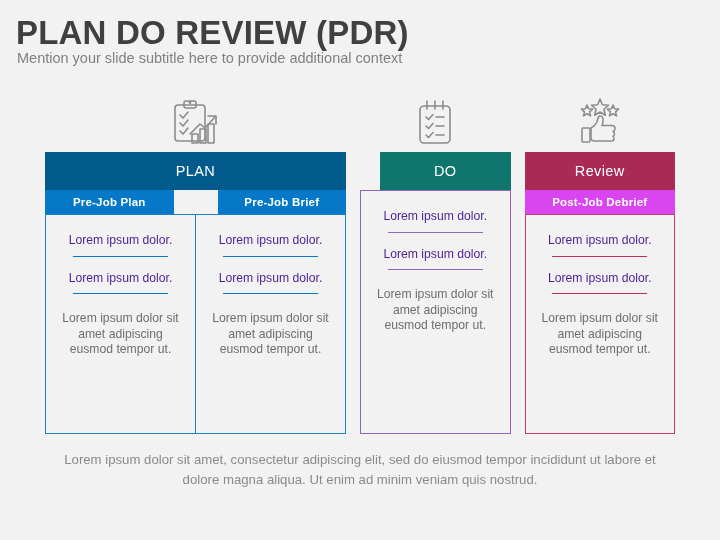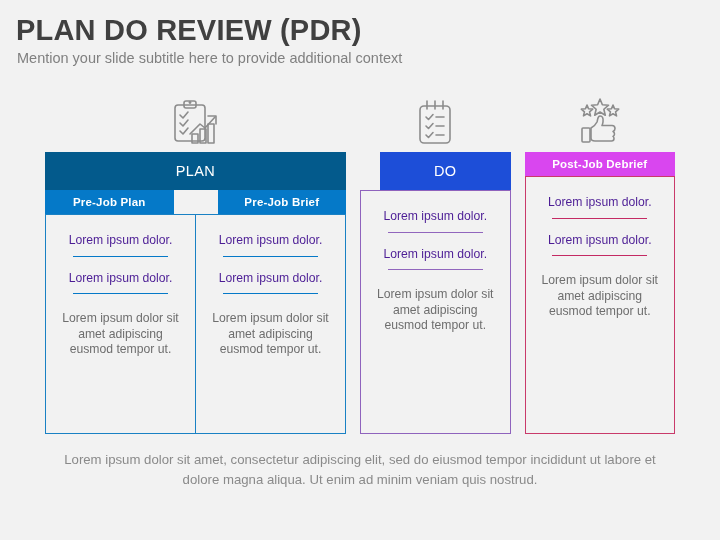--- a/index.html
+++ b/index.html
@@ -13,21 +13,21 @@
     font-family: "Liberation Sans", sans-serif;
     overflow: hidden;
     position: relative;
   }
 
   
   #slide-title {
     position: absolute;
     left: 16px;
     top: 14px;
-    font-size: 29px;
+    font-size: 33px;
     font-weight: bold;
     color: #404040;
     letter-spacing: 0.2px;
     white-space: nowrap;
   }
   #slide-subtitle {
     position: absolute;
     left: 17px;
     top: 50px;
     font-size: 14.5px;
@@ -207,34 +207,35 @@
           <div class="rule" style="border-top-color: rgb(5, 121, 200);"></div>
           <div class="spacer-a"></div>
           <div class="item item-short">Lorem ipsum dolor.</div>
           <div class="rule" style="border-top-color: rgb(5, 121, 200);"></div>
           <div class="spacer-b"></div>
           <div class="item-long">Lorem ipsum dolor sit amet adipiscing eusmod tempor ut.</div>
         </div>
       </div>
     </div>
     <div class="group" style="left: 315px; width: 150.5px;">
-      <div class="group-header" style="background: #1d4ed8; margin-left: 20px;">DO</div>
+      <div class="group-header" style="background: #0f766e; margin-left: 20px;">DO</div>
       <div class="body-row" style="border-color: rgb(143, 99, 189);">
         <div class="body-col" style="border-left-color: rgb(143, 99, 189);">
           <div class="item item-short">Lorem ipsum dolor.</div>
           <div class="rule" style="border-top-color: rgb(145, 102, 189);"></div>
           <div class="spacer-a"></div>
           <div class="item item-short">Lorem ipsum dolor.</div>
           <div class="rule" style="border-top-color: rgb(145, 102, 189);"></div>
           <div class="spacer-b"></div>
           <div class="item-long">Lorem ipsum dolor sit amet adipiscing eusmod tempor ut.</div>
         </div>
       </div>
     </div>
     <div class="group" style="left: 479.5px; width: 150.5px;">
+      <div class="group-header" style="background: rgb(168, 42, 85);">Review</div>
       <div class="sub-header-row">
         <div class="sub-header" style="background: #d946ef;">Post-Job Debrief</div>
       </div>
       <div class="body-row" style="border-color: rgb(201, 58, 106);">
         <div class="body-col" style="border-left-color: rgb(201, 58, 106);">
           <div class="item item-short">Lorem ipsum dolor.</div>
           <div class="rule" style="border-top-color: rgb(196, 42, 99);"></div>
           <div class="spacer-a"></div>
           <div class="item item-short">Lorem ipsum dolor.</div>
           <div class="rule" style="border-top-color: rgb(196, 42, 99);"></div>

